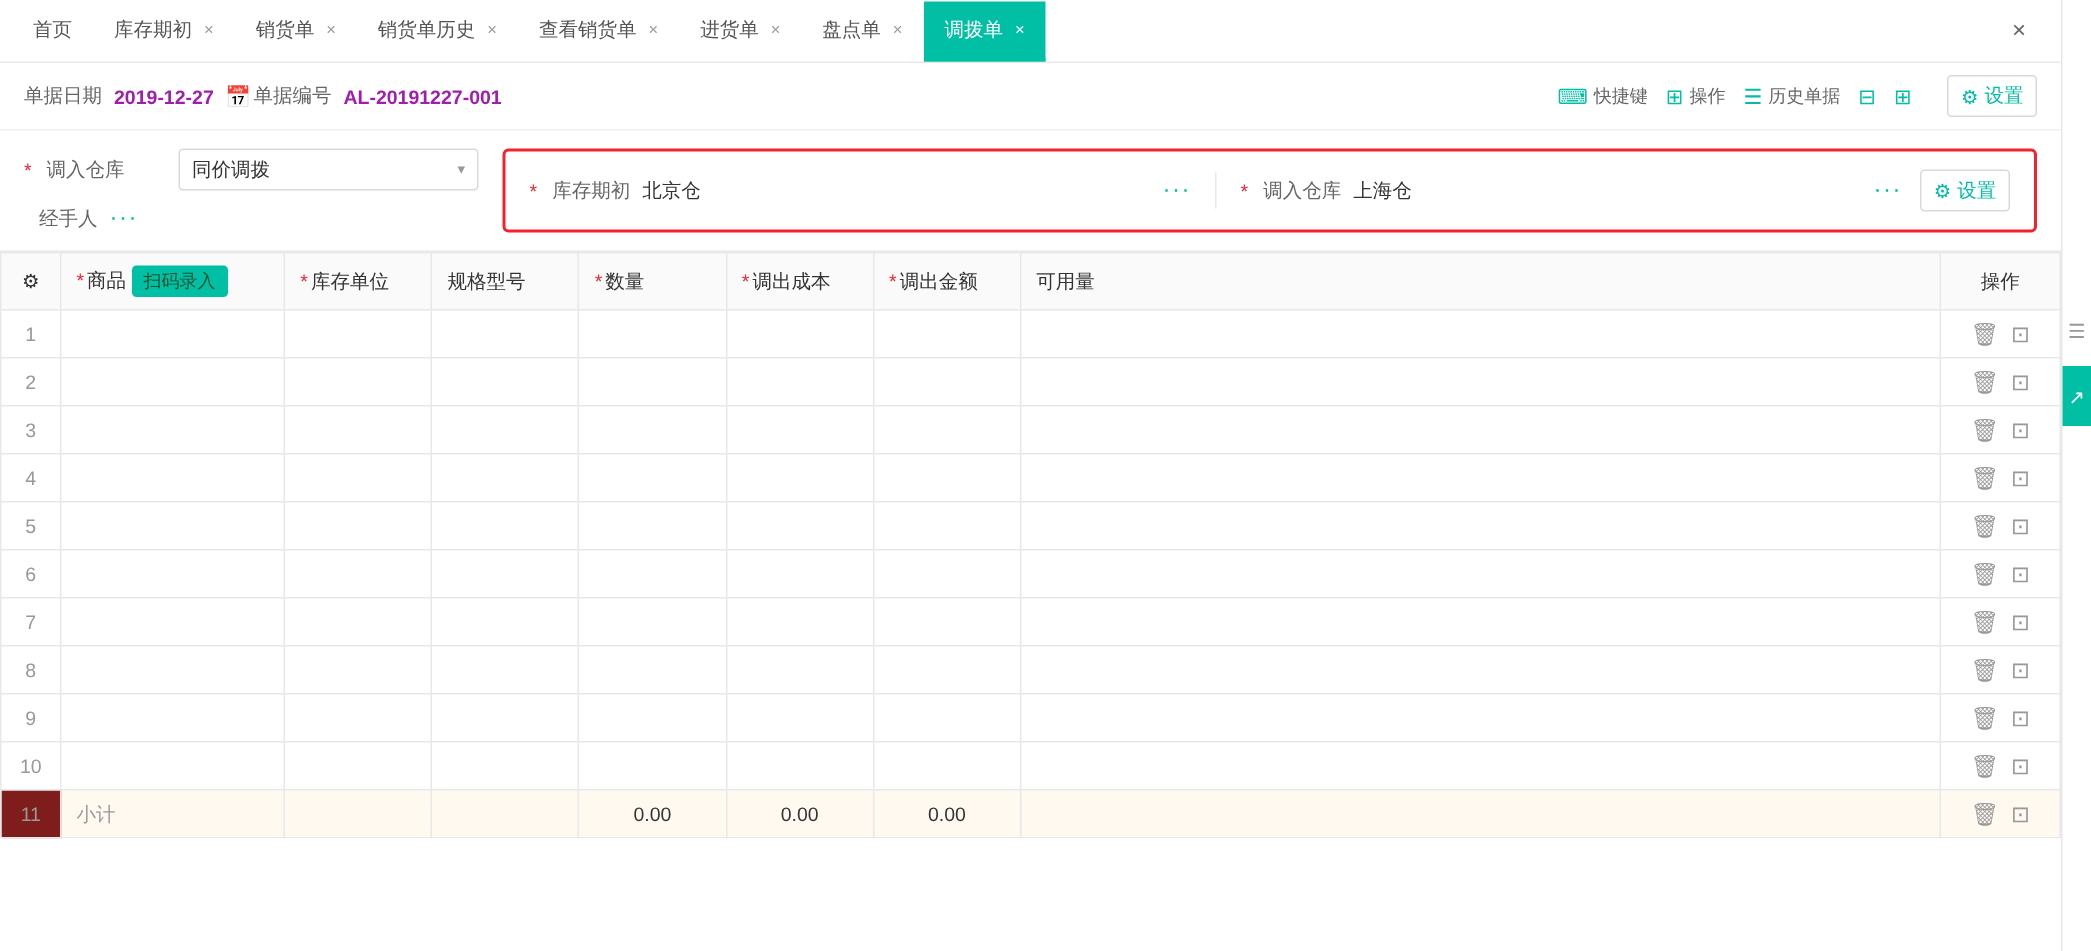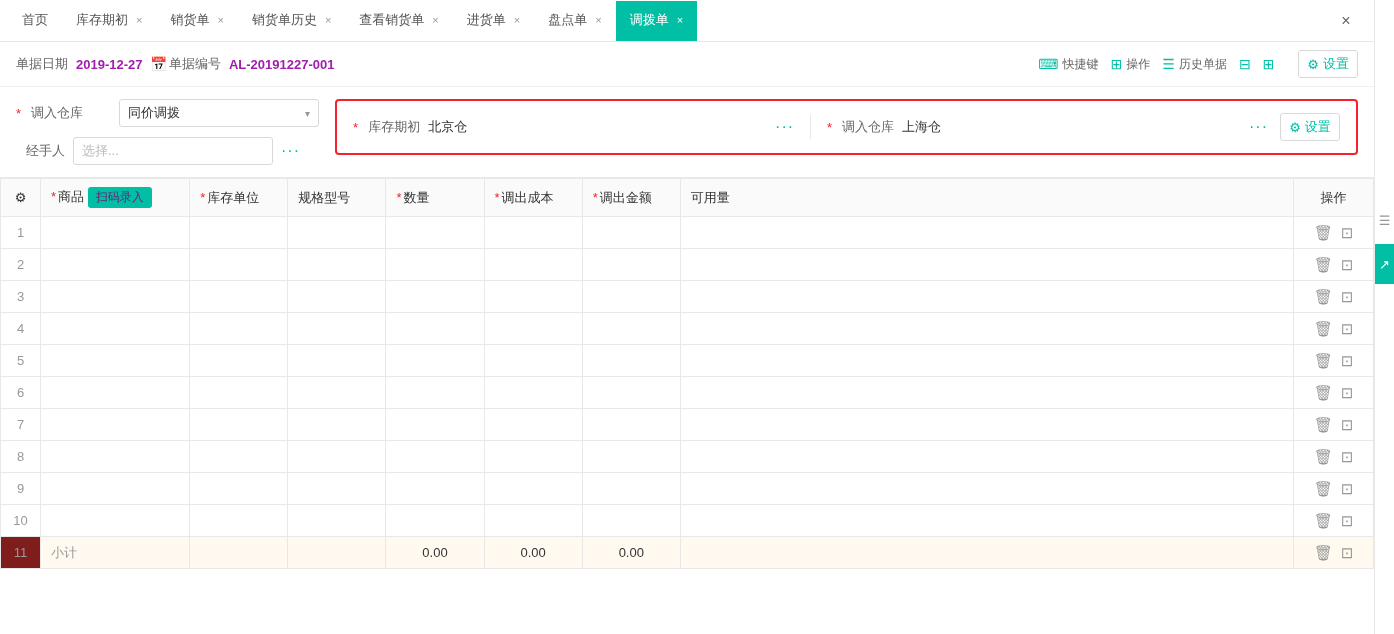--- a/index.html
+++ b/index.html
@@ -175,21 +175,21 @@
     thead th .req { color: #f5222d; margin-right: 2px; }
     tbody tr td {
       border: 1px solid #e8e8e8;
       padding: 6px 10px;
       height: 32px;
     }
     tbody tr:last-child td { background: #fff9f0; font-weight: 500; }
     tbody td.num-col { text-align: center; color: #999; }
     .scan-btn {
       background: #00bfa5;
-      color: #701a75;
+      color: #14532d;
       border: none;
       border-radius: 3px;
       padding: 2px 8px;
       font-size: 12px;
       cursor: pointer;
       display: inline-block;
     }
     .action-icons {
       display: flex;
       align-items: center;
@@ -337,23 +337,20 @@
       <div class="form-field">
         <span class="required-star">*</span>
         <span class="field-label">调入仓库</span>
         <div class="field-input" style="min-width:200px;margin-left:28px;">
           <span>同价调拨</span>
           <span class="dropdown-arrow">▾</span>
         </div>
       </div>
       <div class="form-field">
         <span class="field-label" style="padding-left:10px;">经手人</span>
-        <div class="field-input" style="min-width:200px;">
-          <span class="field-placeholder">选择...</span>
-        </div>
         <span class="field-ellipsis">···</span>
       </div>
     </div>
 
     <div class="warehouse-box">
       <div class="warehouse-field">
         <span class="required-star">*</span>
         <span class="field-label">库存期初</span>
         <span class="warehouse-value">北京仓</span>
         <span class="field-ellipsis" style="margin-left:auto;">···</span>

